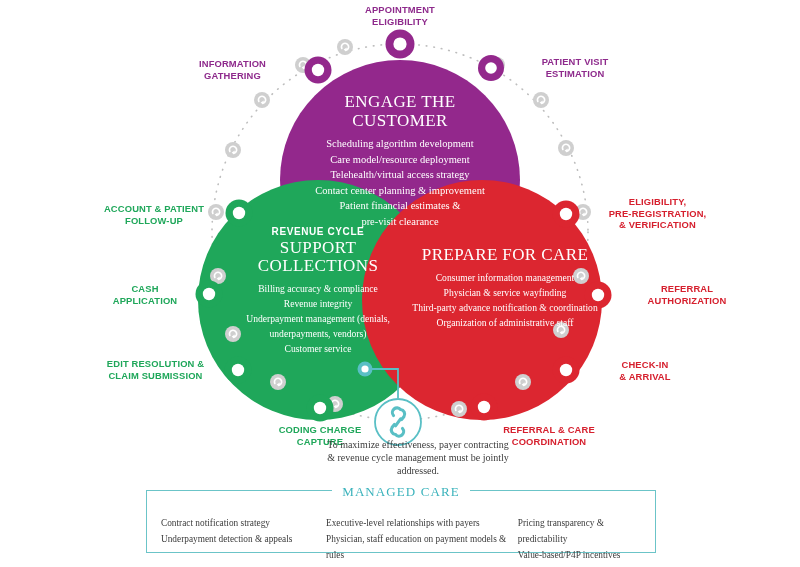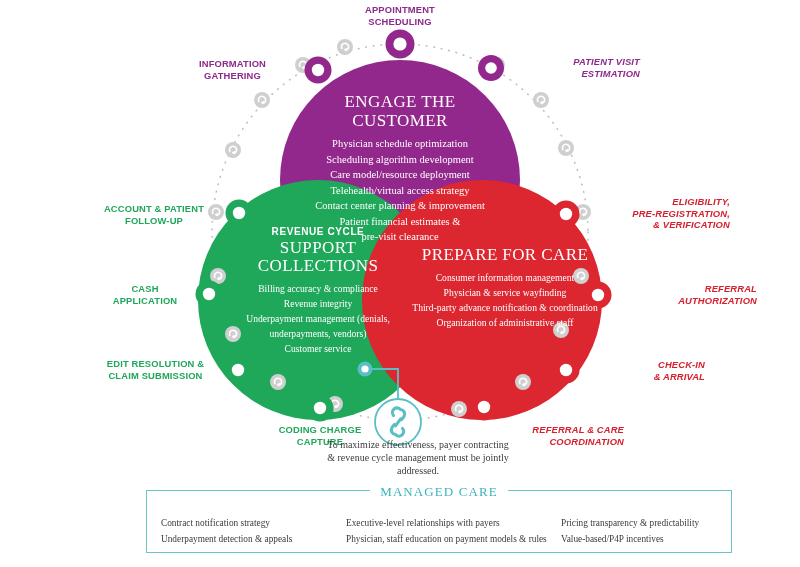--- a/index.html
+++ b/index.html
@@ -56,38 +56,38 @@
     font-weight:bold;
     font-size:9.4px;
     line-height:11.5px;
     letter-spacing:.15px;
     white-space:pre-line;
   }
   .lbl-purple{color:#8E2A8C;}
   .lbl-green{color:#1FA75A;}
   .lbl-red{color:#D6202E;}
   .align-right{text-align:center;}
-  .align-left{text-align:right;font-style:italic;}
+  .align-left{text-align:center;}
   .align-center{text-align:center;}
 
   
   #link-note{
     position:absolute;
     left:323px; top:438px; width:190px;
     text-align:center;
     font-family:"Liberation Serif", serif;
     font-size:10px;
     line-height:13px;
     color:#3b3b3b;
   }
 
   
   #managed-care{
     position:absolute;
-    left:146px; top:490px; width:586px; height:63px;
+    left:146px; top:490px; width:510px; height:63px;
     border:1.6px solid #6BC4C8;
     box-sizing:border-box;
     background:#ffffff;
   }
   #mc-title{
     position:absolute;
     left:0; right:0; top:-9px;
     text-align:center;
     pointer-events:none;
   }
@@ -206,21 +206,20 @@
         <path d="M 393.5 415.5 A 4.6 4.6 0 0 1 400.5 409.5 A 4.6 4.6 0 0 1 404 416.5 L 401.6 419.6"></path>
         <path d="M 402.5 428.5 A 4.6 4.6 0 0 1 395.5 434.5 A 4.6 4.6 0 0 1 392 427.5 L 394.4 424.4"></path>
         <path d="M 395.5 425.8 L 400.6 418.8"></path>
       </g>
     </g>
   </svg>
 
   <div class="bubble-text" id="purple-text">
     <div class="bubble-title" style="white-space:pre-line">ENGAGE THE
 CUSTOMER</div>
-    <div class="bubble-item">Physician schedule optimization</div>
     <div class="bubble-item">Scheduling algorithm development</div>
     <div class="bubble-item">Care model/resource deployment</div>
     <div class="bubble-item">Telehealth/virtual access strategy</div>
     <div class="bubble-item" style="white-space:nowrap">Contact center planning &amp; improvement</div>
     <div class="bubble-item" style="white-space:pre-line">Patient financial estimates &amp;
 pre-visit clearance</div>
   </div>
 
   <div class="bubble-text" id="green-text">
     <div class="bubble-kicker">REVENUE CYCLE</div>
@@ -235,21 +234,21 @@
 
   <div class="bubble-text" id="red-text">
     <div class="bubble-title">PREPARE FOR CARE</div>
     <div class="bubble-item">Consumer information management</div>
     <div class="bubble-item">Physician &amp; service wayfinding</div>
     <div class="bubble-item" style="white-space:nowrap">Third-party advance notification &amp; coordination</div>
     <div class="bubble-item">Organization of administrative staff</div>
   </div>
 
   <div class="node-label lbl-purple align-center" style="left:340px;top:4px;width:120px;">APPOINTMENT
-SCHEDULING</div>
+ELIGIBILITY</div>
 
   <div class="node-label lbl-purple align-left" style="left:510px;top:56px;width:130px;">PATIENT VISIT
 ESTIMATION</div>
 
   <div class="node-label lbl-purple align-right" style="left:165px;top:58px;width:135px;">INFORMATION
 GATHERING</div>
 
   <div class="node-label lbl-red align-left" style="left:585px;top:196px;width:145px;">ELIGIBILITY,
 PRE-REGISTRATION,
 &amp; VERIFICATION</div>

